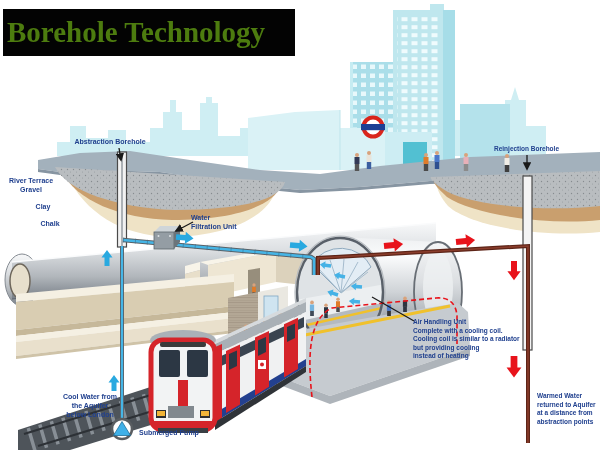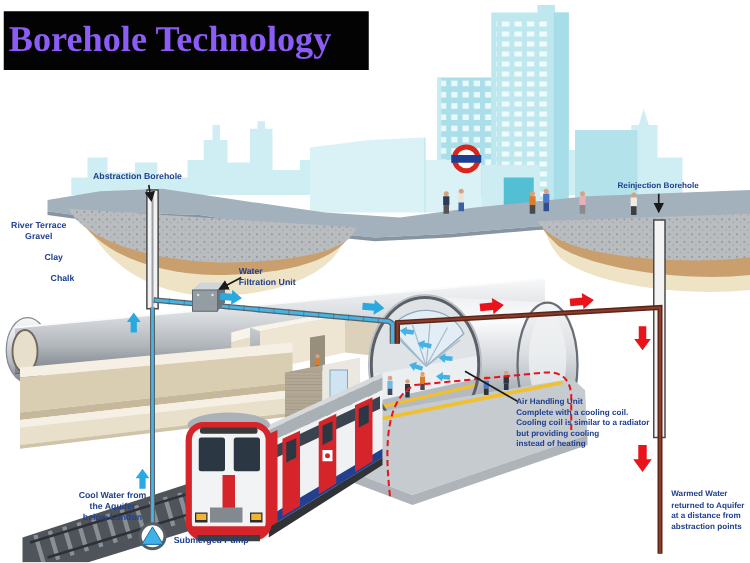--- a/index.html
+++ b/index.html
@@ -2,21 +2,21 @@
 <html><head>
 <meta charset="utf-8">
 <style>
   html,body{margin:0;padding:0;background:#ffffff;}
   .stage{position:relative;width:600px;height:450px;background:#ffffff;overflow:hidden;
          font-family:"Liberation Sans",sans-serif;}
   .stage svg{position:absolute;left:0;top:0;}
   .title-box{position:absolute;left:3px;top:9px;width:292px;height:47px;background:#030303;
              display:flex;align-items:center;}
   .title-text{font-family:"Liberation Serif",serif;font-weight:bold;font-size:29px;
-              color:#8b5cf6;padding-left:4px;letter-spacing:0px;white-space:nowrap;}
+              color:#4d7c0f;padding-left:4px;letter-spacing:0px;white-space:nowrap;}
   .lbl{position:absolute;color:#21418f;font-weight:bold;font-size:7px;line-height:1.32;
        white-space:pre-line;}
   .lbl.small{font-size:6.5px;}
   .lbl.center{text-align:center;}
 </style>
 </head>
 <body>
 
 <div class="stage">
 

